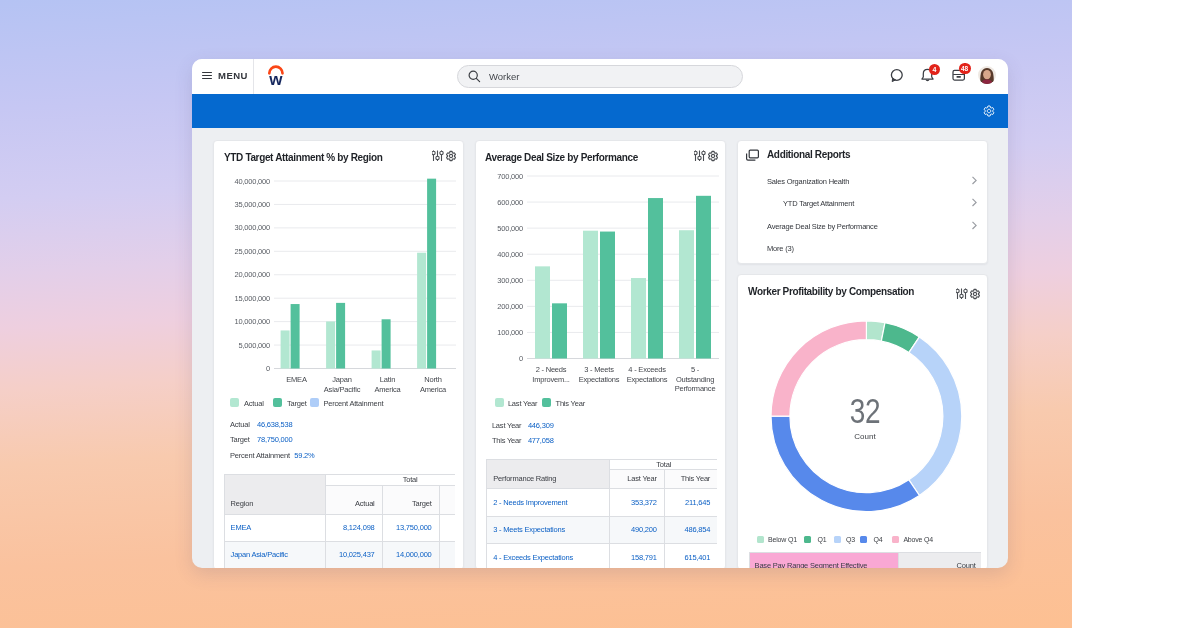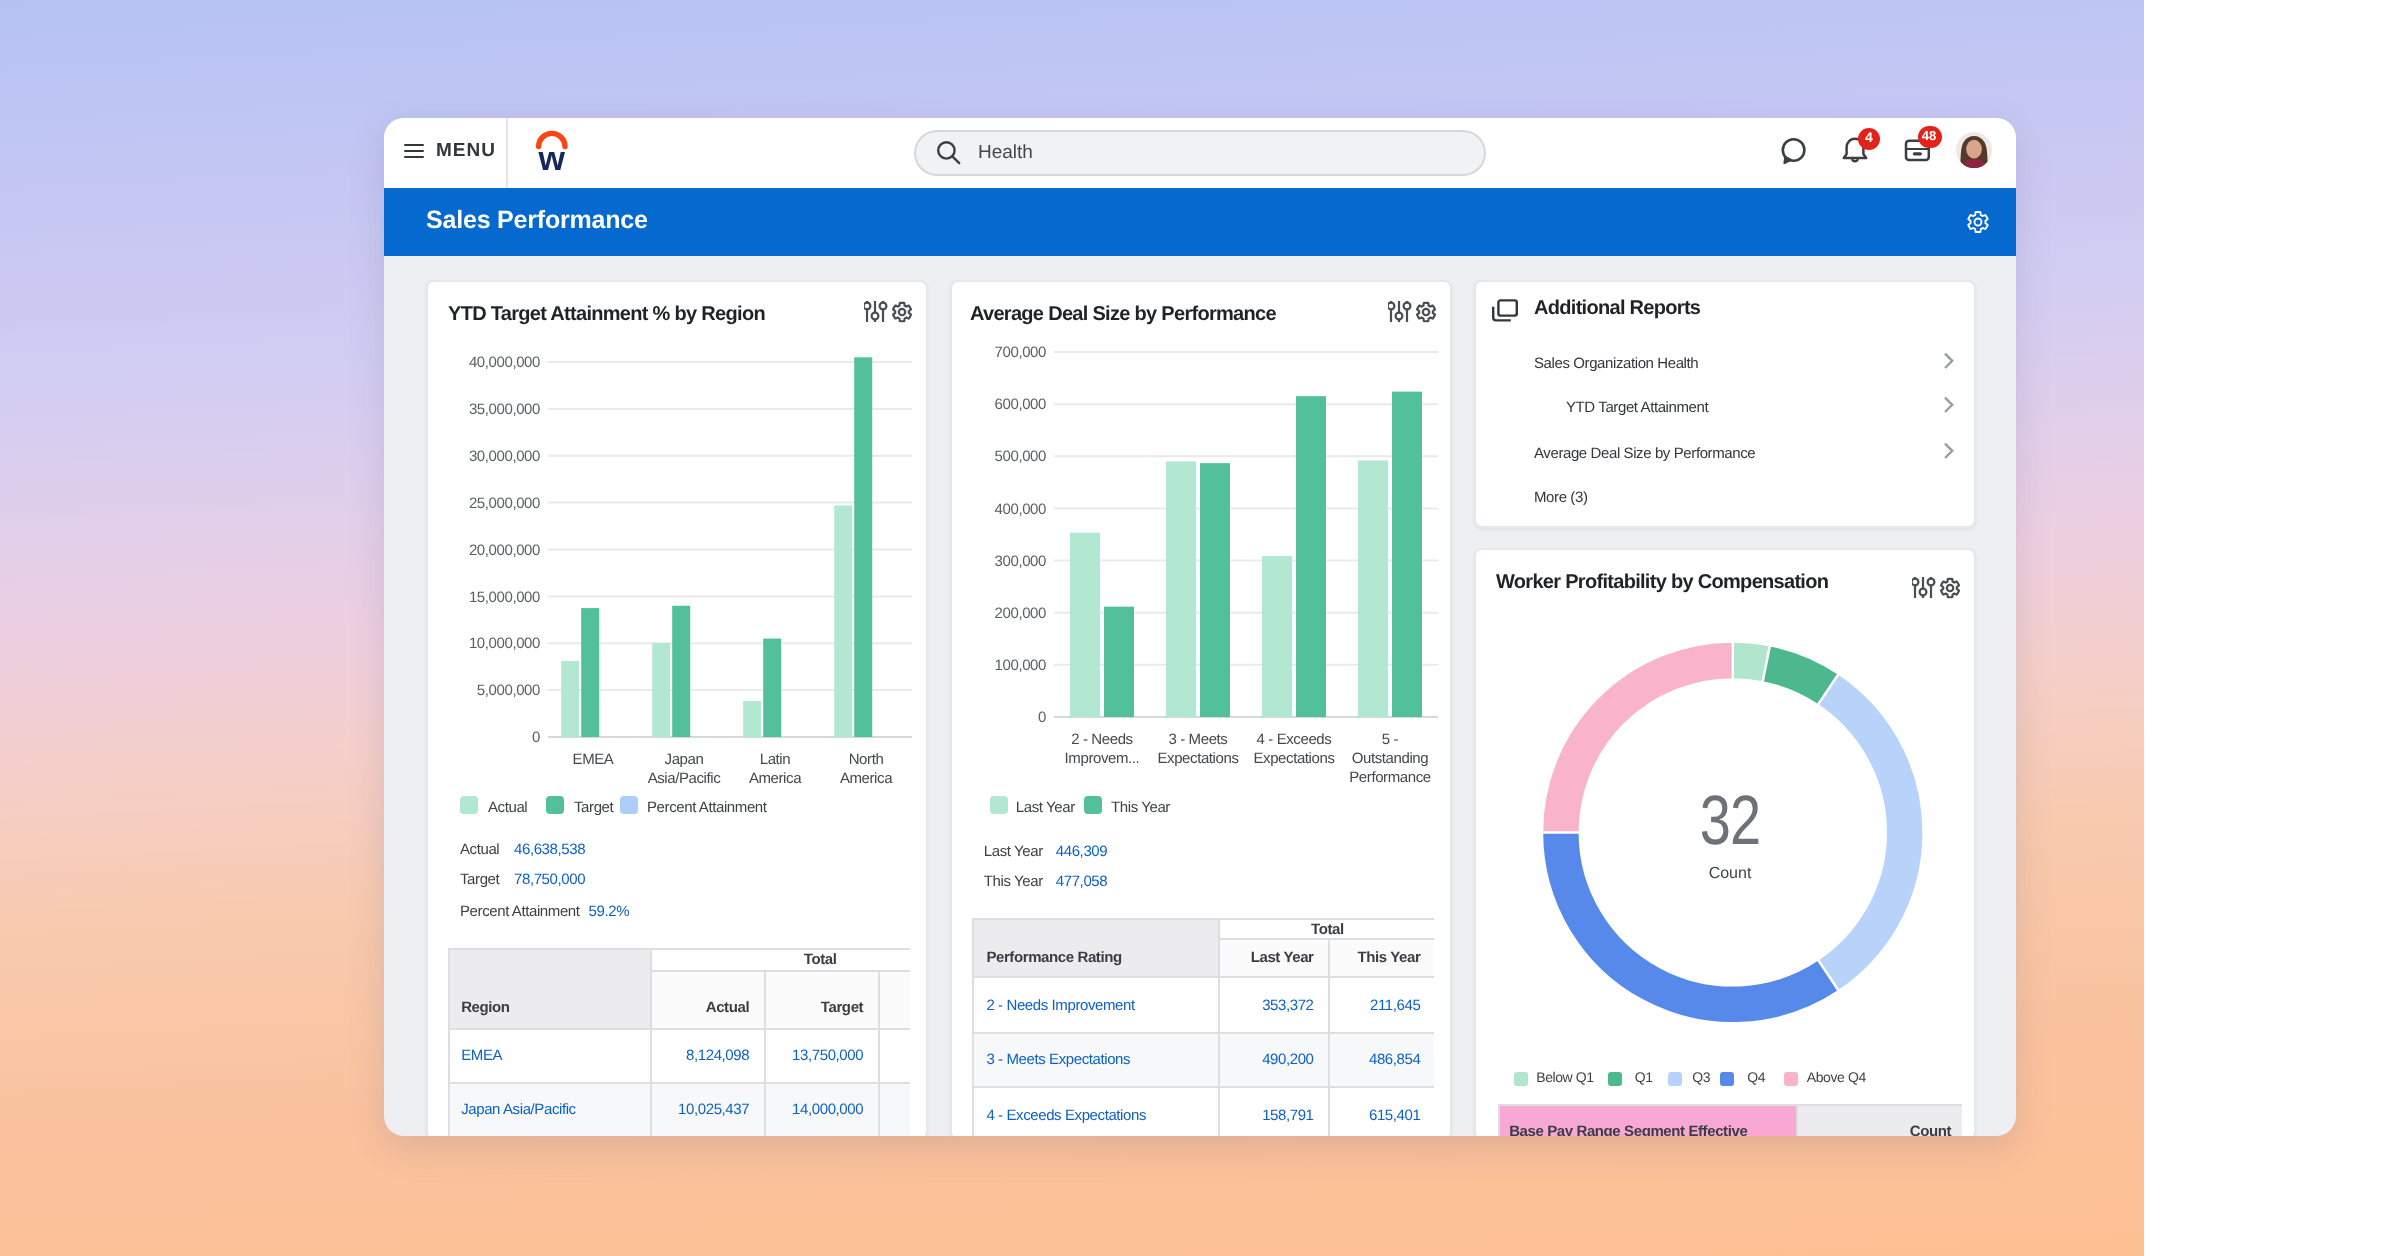--- a/index.html
+++ b/index.html
@@ -27,21 +27,21 @@
   .leg span{position:absolute;top:1px;white-space:nowrap;font-weight:normal;}
   .srow{position:absolute;font-size:7.5px;letter-spacing:-.2px;white-space:nowrap;}
   .srow .l{color:#3c3f45;}
   .srow .v{color:#0c60c5;position:absolute;}
   .wtbl{position:absolute;overflow:hidden;}
   .wtbl table{border-collapse:collapse;table-layout:fixed;font-size:7.5px;letter-spacing:-.2px;}
   .wtbl td{border:1px solid #dcdee2;padding:0;overflow:hidden;white-space:nowrap;}
   .wtbl .hd{color:#3a3d43;font-weight:bold;}
   .wtbl .num{text-align:right;color:#0c60c5;padding-right:7px;}
   .wtbl .lnk{color:#0c60c5;padding-left:6px;}
-  .wtbl td.hd{color:#3a3d43;font-weight:bold;}
+  .wtbl td.hd{color:#3a3d43;font-weight:normal;}
   svg{display:block;}
   .axt{font-size:7.5px;fill:#595d64;letter-spacing:-.2px;}
   .axb{font-size:7.5px;fill:#44474d;letter-spacing:-.2px;}
 </style></head>
 <body>
 <div id="stage">
  <div class="win">
 
   <div class="topbar">
     <div class="menusec">
@@ -56,21 +56,21 @@
       <svg width="20" height="28">
         <path d="M 3.3 10.3 A 6.6 6.6 0 0 1 16.5 10.3" fill="none" stroke="#fa4616" stroke-width="2.7" stroke-linecap="round"></path>
         <text x="9.9" y="21.8" text-anchor="middle" font-size="17" font-weight="bold" fill="#15275e" font-family="Liberation Sans">w</text>
       </svg>
     </div>
     <div class="search">
       <svg width="16" height="16" style="position:absolute;left:9px;top:3px">
         <circle cx="6.2" cy="6.2" r="4.1" fill="none" stroke="#3c3f44" stroke-width="1.2"></circle>
         <line x1="9.3" y1="9.3" x2="12.6" y2="12.6" stroke="#3c3f44" stroke-width="1.2" stroke-linecap="round"></line>
       </svg>
-      <span>Health</span>
+      <span>Worker</span>
     </div>
 
     <svg class="ticon" style="left:698px" width="16" height="20">
       <circle cx="6.8" cy="7" r="5.4" fill="none" stroke="#3b3e44" stroke-width="1.3"></circle>
       <path d="M 2.6 10.4 L 2.2 13.6 L 5.6 11.9 Z" fill="#3b3e44" stroke="#3b3e44" stroke-width="1" stroke-linejoin="round"></path>
     </svg>
 
     <svg class="ticon" style="left:729px" width="14" height="20">
       <path d="M 6.5 1.4 c 2.6 0 4.2 1.9 4.2 4.4 l 0 3.2 l 1.4 2 l -11.2 0 l 1.4 -2 l 0 -3.2 c 0 -2.5 1.6 -4.4 4.2 -4.4 z" fill="none" stroke="#3b3e44" stroke-width="1.25" stroke-linejoin="round"></path>
       <path d="M 5 11.6 a 1.6 1.6 0 0 0 3 0" fill="none" stroke="#3b3e44" stroke-width="1.2"></path>
@@ -93,21 +93,20 @@
       <g clip-path="url(#avc)">
         <rect width="18" height="18" fill="#efe9e3"></rect>
         <path d="M 2.2 18 C 2.2 12 2.4 7.2 3.8 5 C 5.2 2.9 6.9 2 9 2 C 11.1 2 12.8 2.9 14.2 5 C 15.6 7.2 15.8 12 15.8 18 Z" fill="#57392a"></path>
         <ellipse cx="9" cy="8.6" rx="3.9" ry="4.7" fill="#d8a78b"></ellipse>
         <path d="M 3.2 18 C 3.6 14.7 6 13.5 9 13.5 C 12 13.5 14.4 14.7 14.8 18 Z" fill="#8c2640"></path>
       </g>
     </svg>
   </div>
 
   <div class="bluebar">
-    <div class="t">Sales Performance</div>
     <svg style="position:absolute;left:791px;top:11px" width="12" height="12" viewBox="0 0 24 24">
       <path fill="none" stroke="#fff" stroke-width="1.9" d="M19.4 13c.04-.33.06-.66.06-1s-.02-.67-.07-1l2.11-1.65c.19-.15.24-.42.12-.64l-2-3.46c-.12-.22-.39-.3-.61-.22l-2.49 1c-.52-.4-1.08-.73-1.69-.98l-.38-2.65C14.46 2.18 14.25 2 14 2h-4c-.25 0-.46.18-.49.42l-.38 2.65c-.61.25-1.17.59-1.69.98l-2.49-1c-.23-.09-.49 0-.61.22l-2 3.46c-.13.22-.07.49.12.64L4.57 11c-.05.33-.07.66-.07 1s.02.67.07 1l-2.11 1.65c-.19.15-.24.42-.12.64l2 3.46c.12.22.39.3.61.22l2.49-1c.52.4 1.08.73 1.69.98l.38 2.65c.03.24.24.42.49.42h4c.25 0 .46-.18.49-.42l.38-2.65c.61-.25 1.17-.59 1.69-.98l2.49 1c.23.09.49 0 .61-.22l2-3.46c.12-.22.07-.49-.12-.64L19.4 13zM12 15.5c-1.93 0-3.5-1.57-3.5-3.5s1.57-3.5 3.5-3.5 3.5 1.57 3.5 3.5-1.57 3.5-3.5 3.5z"></path>
     </svg>
   </div>
 
   <div class="panel" id="p1" style="left:21px;top:81px;width:251px;height:430px;">
     <div class="ptitle" style="left:10px;top:11px;">YTD Target Attainment % by Region</div>
     <div class="hicons">
           <svg width="26" height="12" style="position:absolute">
             <g stroke="#4a4d52" stroke-width="1.1" fill="none">

